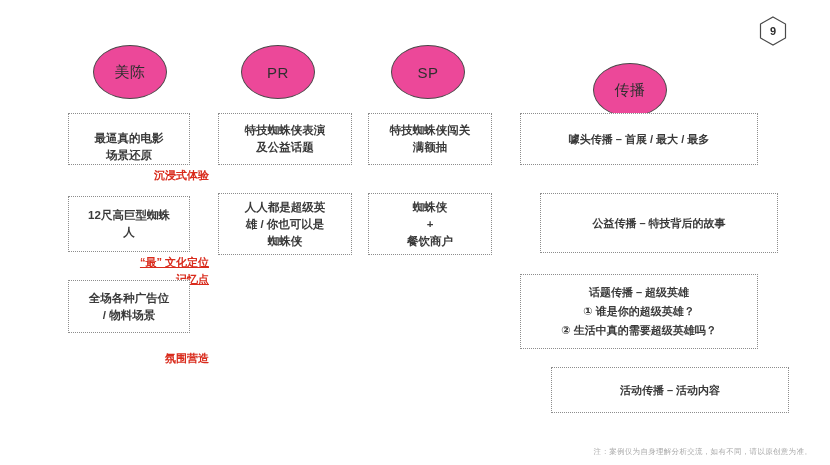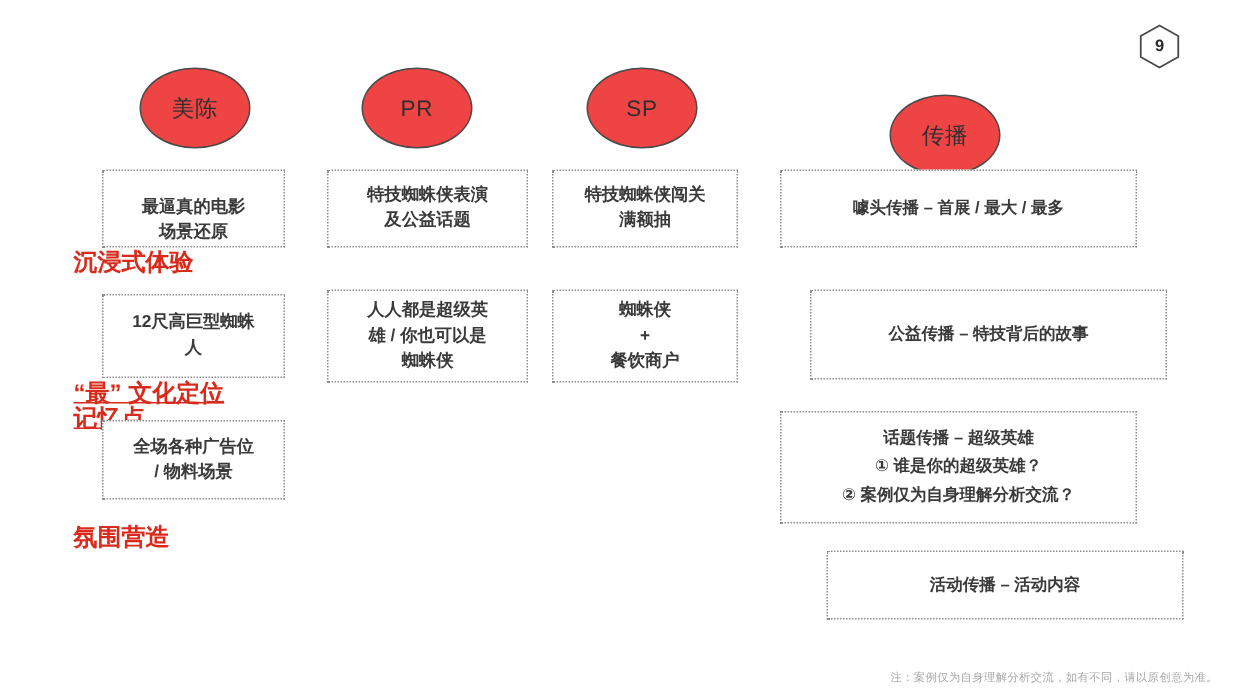--- a/index.html
+++ b/index.html
@@ -45,21 +45,21 @@
   .bubble {
     position: absolute;
     width: 74px;
     height: 54px;
     border: 1px solid #4a4a4a;
     border-radius: 50%;
     display: flex;
     align-items: center;
     justify-content: center;
     box-sizing: border-box;
-    background: #ef4444;
+    background: #ec4899;
   }
   .bubble span {
     font-size: 15px;
     color: #2f2f2f;
     letter-spacing: 0.5px;
     white-space: nowrap;
   }
 
   
   .box {
@@ -83,23 +83,23 @@
   .box.wide .box-text {
     font-size: 11px;
     line-height: 19px;
     font-weight: 600;
   }
 
   
   .caption {
     position: absolute;
     width: 160px;
-    text-align: left;
+    text-align: right;
     color: #d92b1c;
-    font-size: 16px;
+    font-size: 11px;
     line-height: 17px;
     font-weight: 700;
     white-space: pre-line;
   }
 
   
   .footer-note {
     position: absolute;
     right: 18px;
     bottom: 8px;
@@ -180,20 +180,20 @@
   <div class="box-text">噱头传播 – 首展 / 最大 / 最多</div>
 </div>
 
 <div class="box wide" style="left:540px; top:193px; width:238px; height:60px;">
   <div class="box-text">公益传播 – 特技背后的故事</div>
 </div>
 
 <div class="box wide" style="left:520px; top:274px; width:238px; height:75px;">
   <div class="box-text">话题传播 – 超级英雄
 ① 谁是你的超级英雄？
-② 案例仅为自身理解分析交流？</div>
+② 生活中真的需要超级英雄吗？</div>
 </div>
 
 <div class="box wide" style="left:551px; top:367px; width:238px; height:46px;">
   <div class="box-text">活动传播 – 活动内容</div>
 </div>
 
 <div class="footer-note">注：案例仅为自身理解分析交流，如有不同，请以原创意为准。</div>
 
 </body></html>

